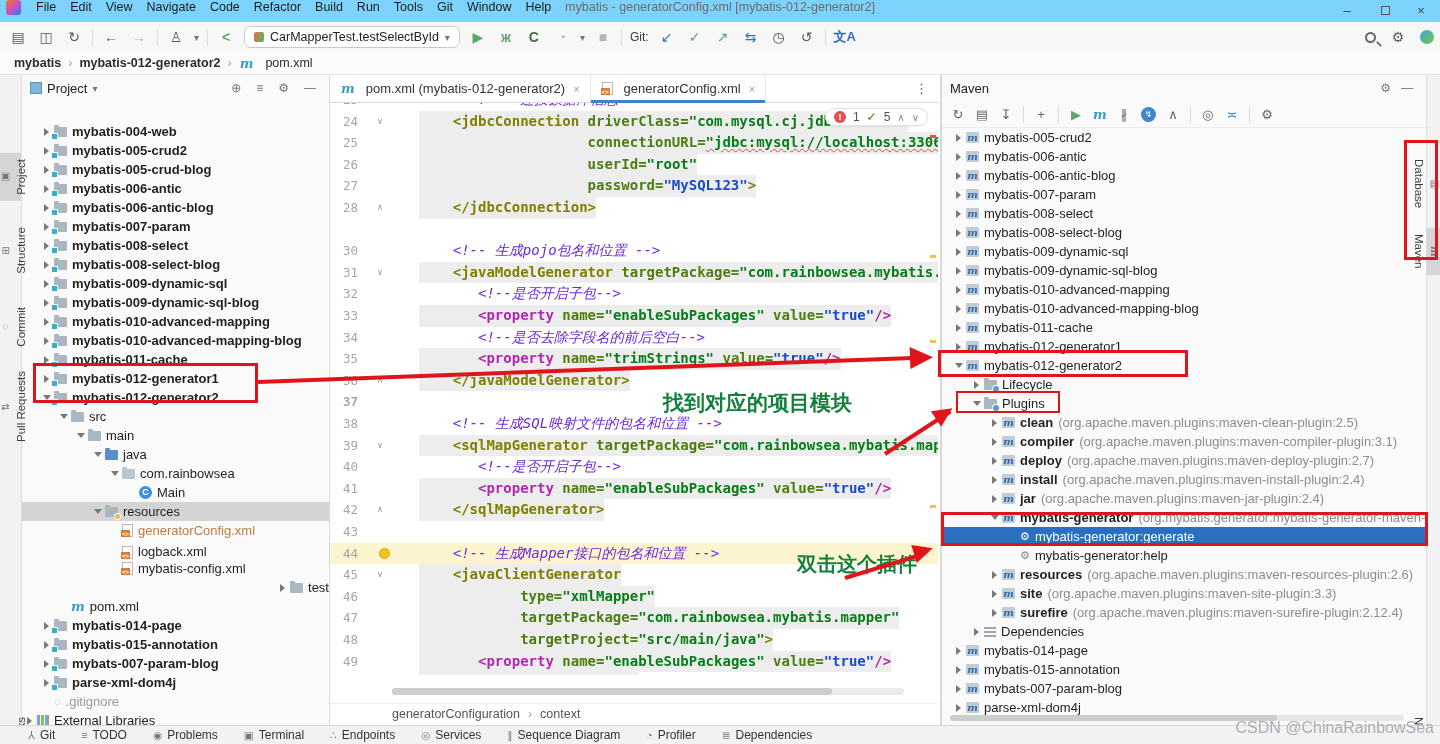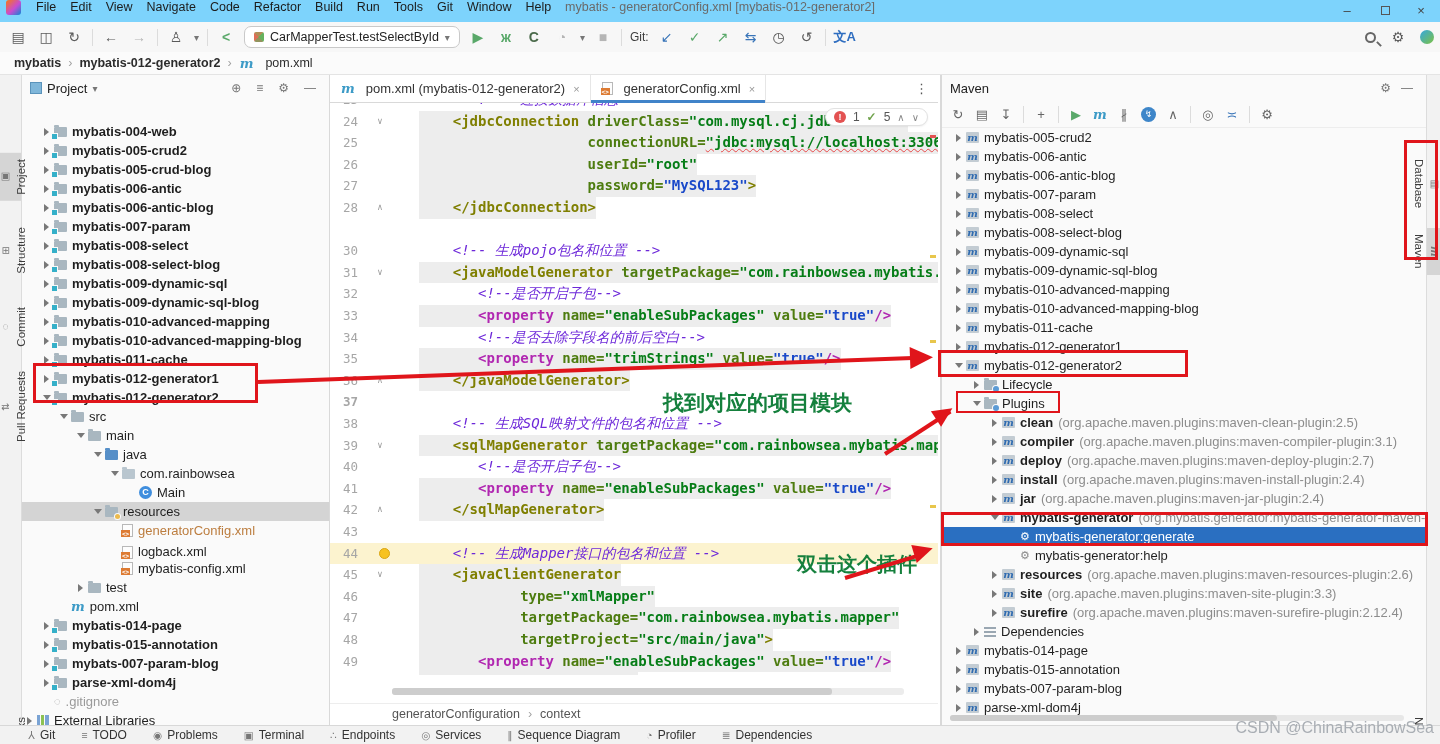--- a/index.html
+++ b/index.html
@@ -406,21 +406,21 @@
       <div class="trow" style="padding-left: 86px; align-items: flex-end;">
         <span class="chv"></span>
         <span class="ii i-xml"></span>
         <span class="tlabel">logback.xml</span>
       </div>
       <div class="trow" style="padding-left: 86px;">
         <span class="chv"></span>
         <span class="ii i-xml"></span>
         <span class="tlabel">mybatis-config.xml</span>
       </div>
-      <div class="trow" style="padding-left: 52px;">
+      <div class="trow" style="padding-left: 52px; justify-content: flex-end;">
         <span class="chv">
           <i class="cr"></i>
         </span>
         <span class="fic"></span>
         <span class="tlabel">test</span>
       </div>
       <div class="trow" style="padding-left: 35px;">
         <span class="chv"></span>
         <span class="ii i-mvn">m</span>
         <span class="tlabel">pom.xml</span>

